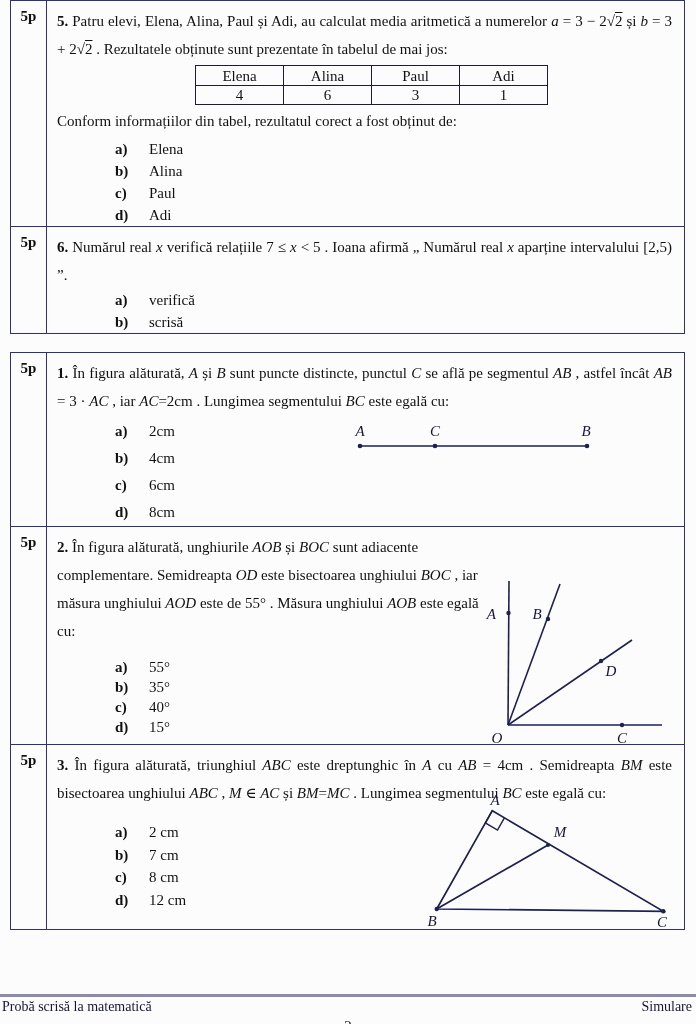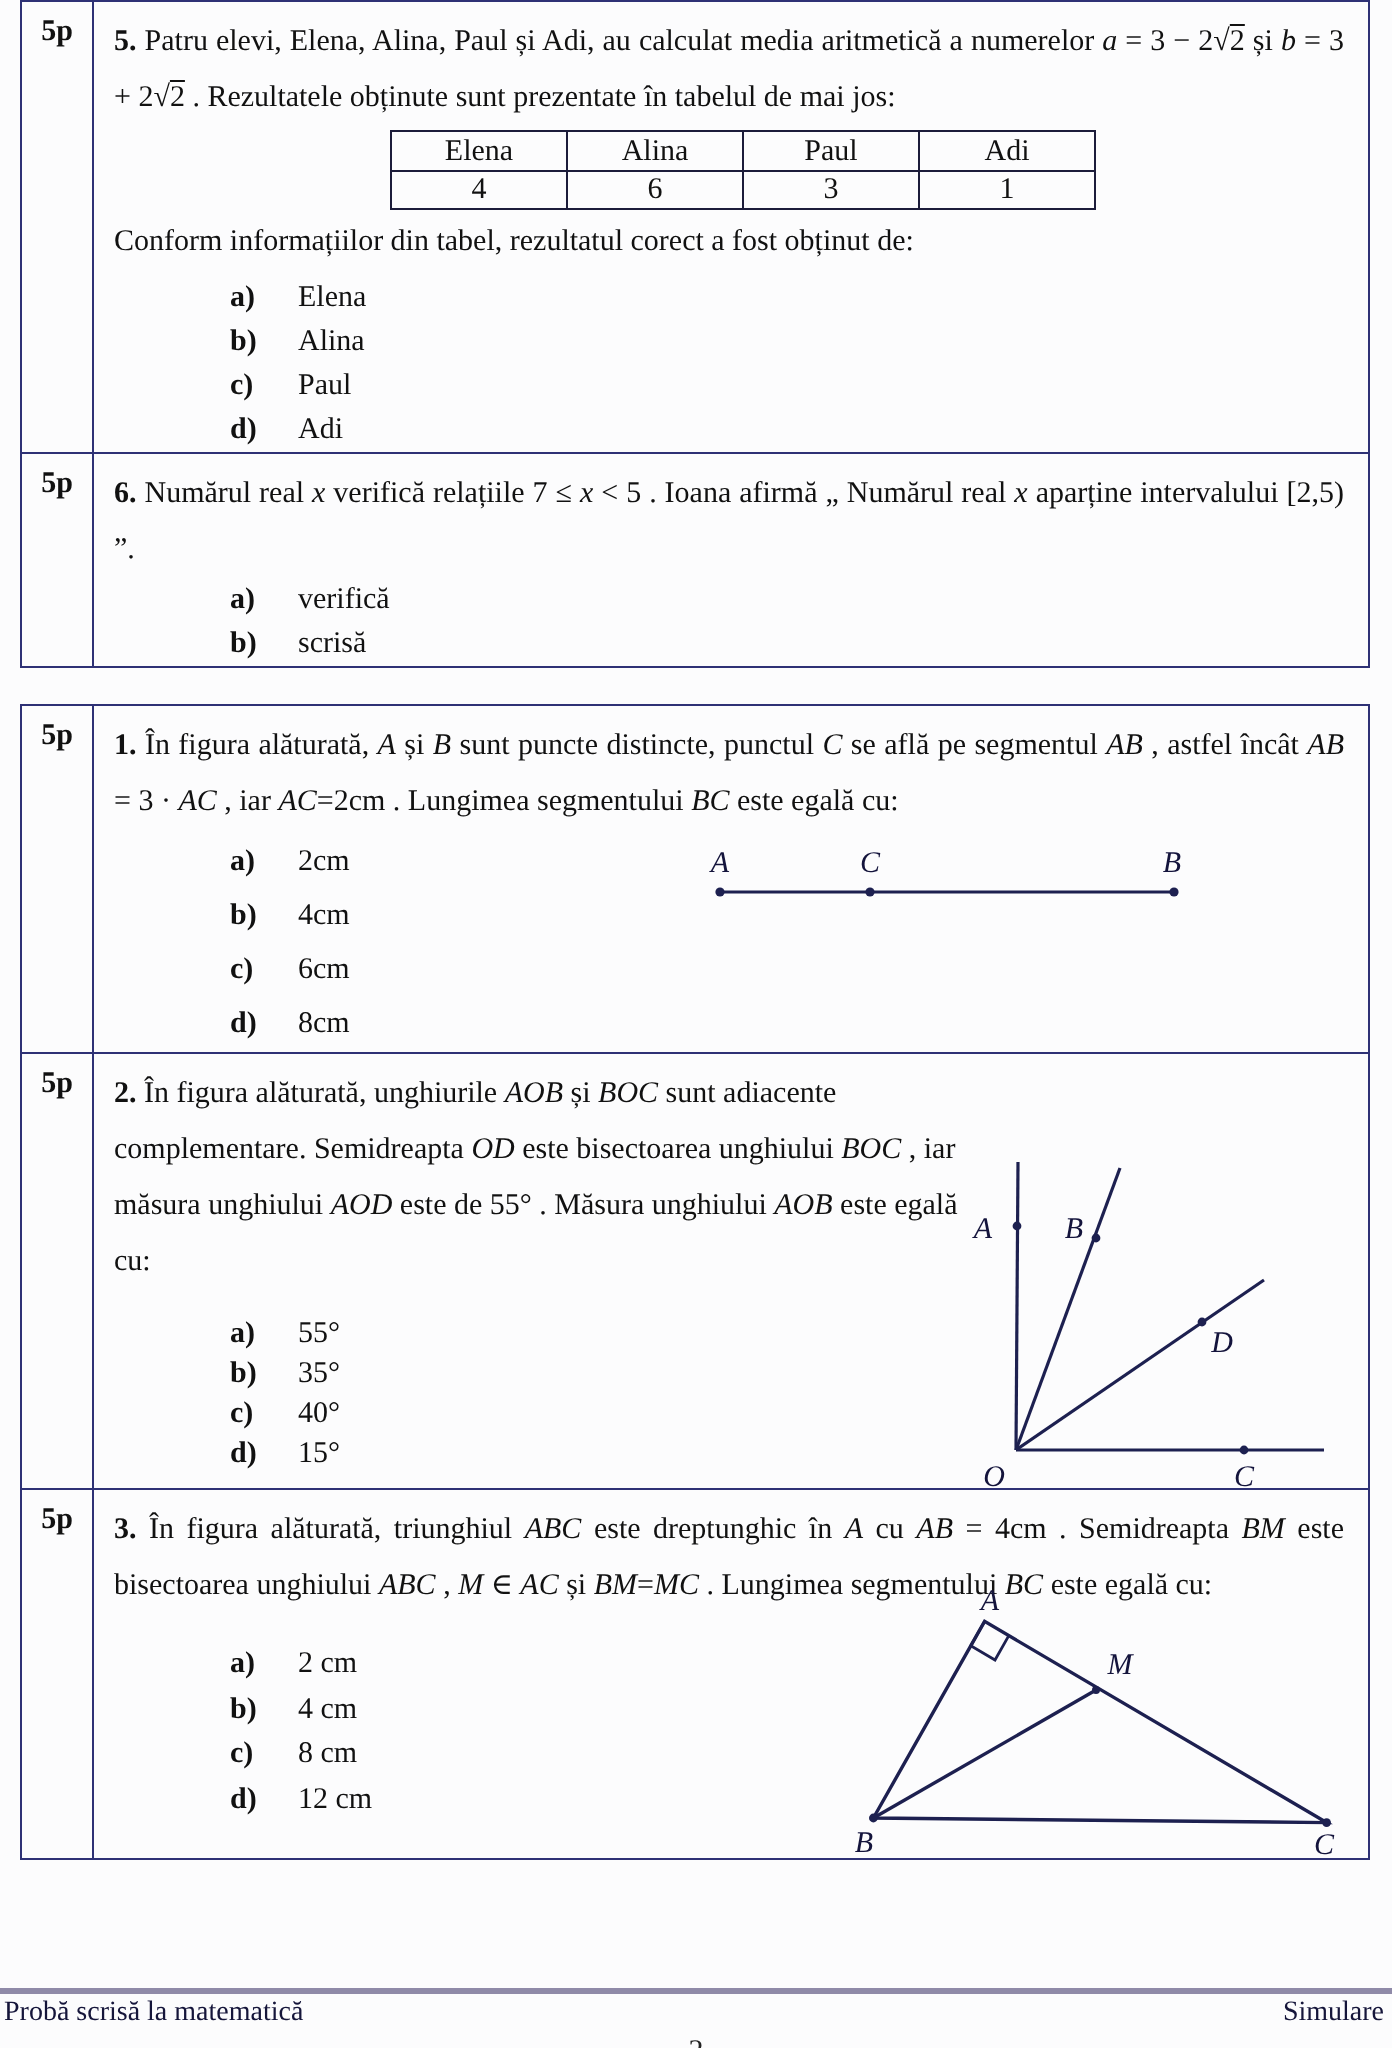--- a/index.html
+++ b/index.html
@@ -212,21 +212,21 @@
       <div class="pts">5p</div>
       <div class="qcontent">
         <p class="qpara"><span class="seg-b">3.</span><span> În figura alăturată, triunghiul </span><span class="seg-i">ABC</span><span> este dreptunghic în </span><span class="seg-i">A</span><span> cu </span><span class="seg-i">AB</span><span> = 4cm . Semidreapta </span><span class="seg-i">BM</span><span> este bisectoarea unghiului </span><span class="seg-i">ABC</span><span> , </span><span class="seg-i">M</span><span> ∈ </span><span class="seg-i">AC</span><span> și </span><span class="seg-i">BM</span><span>=</span><span class="seg-i">MC</span><span> . Lungimea segmentului </span><span class="seg-i">BC</span><span> este egală cu:</span></p>
         <div class="opts" style="margin-top:14px;">
           <div class="opt" style="line-height:22.5px;">
               <span class="letter">a)</span>
               <span class="otext">2 cm</span>
             </div>
           <div class="opt" style="line-height:22.5px;">
               <span class="letter">b)</span>
-              <span class="otext">4 cm</span>
+              <span class="otext">7 cm</span>
             </div>
           <div class="opt" style="line-height:22.5px;">
               <span class="letter">c)</span>
               <span class="otext">8 cm</span>
             </div>
           <div class="opt" style="line-height:22.5px;">
               <span class="letter">d)</span>
               <span class="otext">12 cm</span>
             </div>
         </div>

